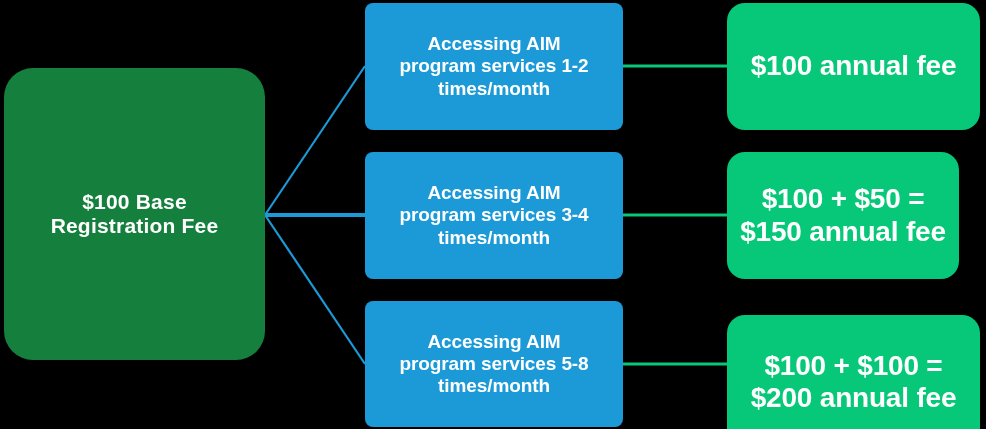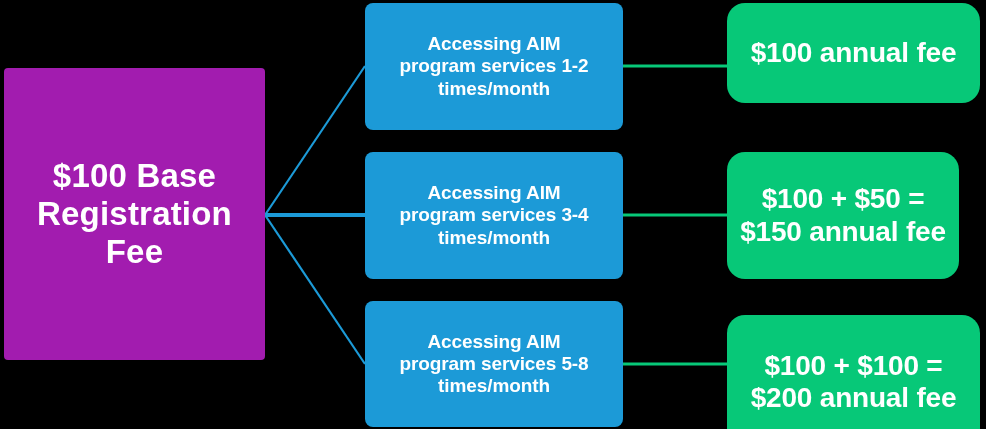--- a/index.html
+++ b/index.html
@@ -22,23 +22,23 @@
     justify-content: center;
     text-align: center;
     color: #ffffff;
     font-weight: bold;
     box-sizing: border-box;
     line-height: 1.16;
     white-space: pre-line;
     z-index: 2;
   }
   .node-base {
-    background: #a21caf;
-    border-radius: 4px;
-    font-size: 33px;
+    background: #15803d;
+    border-radius: 29px;
+    font-size: 21px;
     letter-spacing: 0.2px;
     padding: 0 14px;
   }
   .node-tier {
     background: #1c9ad7;
     border-radius: 8px;
     font-size: 19px;
     letter-spacing: -0.1px;
     padding: 0 10px;
   }
@@ -80,21 +80,21 @@
 times/month</div>
 
   <div class="node node-tier" style="left:365px; top:152px; width:258px; height:127px;">Accessing AIM
 program services 3-4
 times/month</div>
 
   <div class="node node-tier" style="left:365px; top:301px; width:258px; height:126px;">Accessing AIM
 program services 5-8
 times/month</div>
 
-  <div class="node node-fee" style="left:727px; top:3px; width:253px; height:100px;">$100 annual fee</div>
+  <div class="node node-fee" style="left:727px; top:3px; width:253px; height:127px;">$100 annual fee</div>
 
   <div class="node node-fee" style="left:727px; top:152px; width:232px; height:127px;">$100 + $50 =
 $150 annual fee</div>
 
   <div class="node node-fee" style="left:727px; top:283px; width:253px; height:134px;margin-top:32px;">$100 + $100 =
 $200 annual fee</div>
 
 </div>
 
 </body></html>

